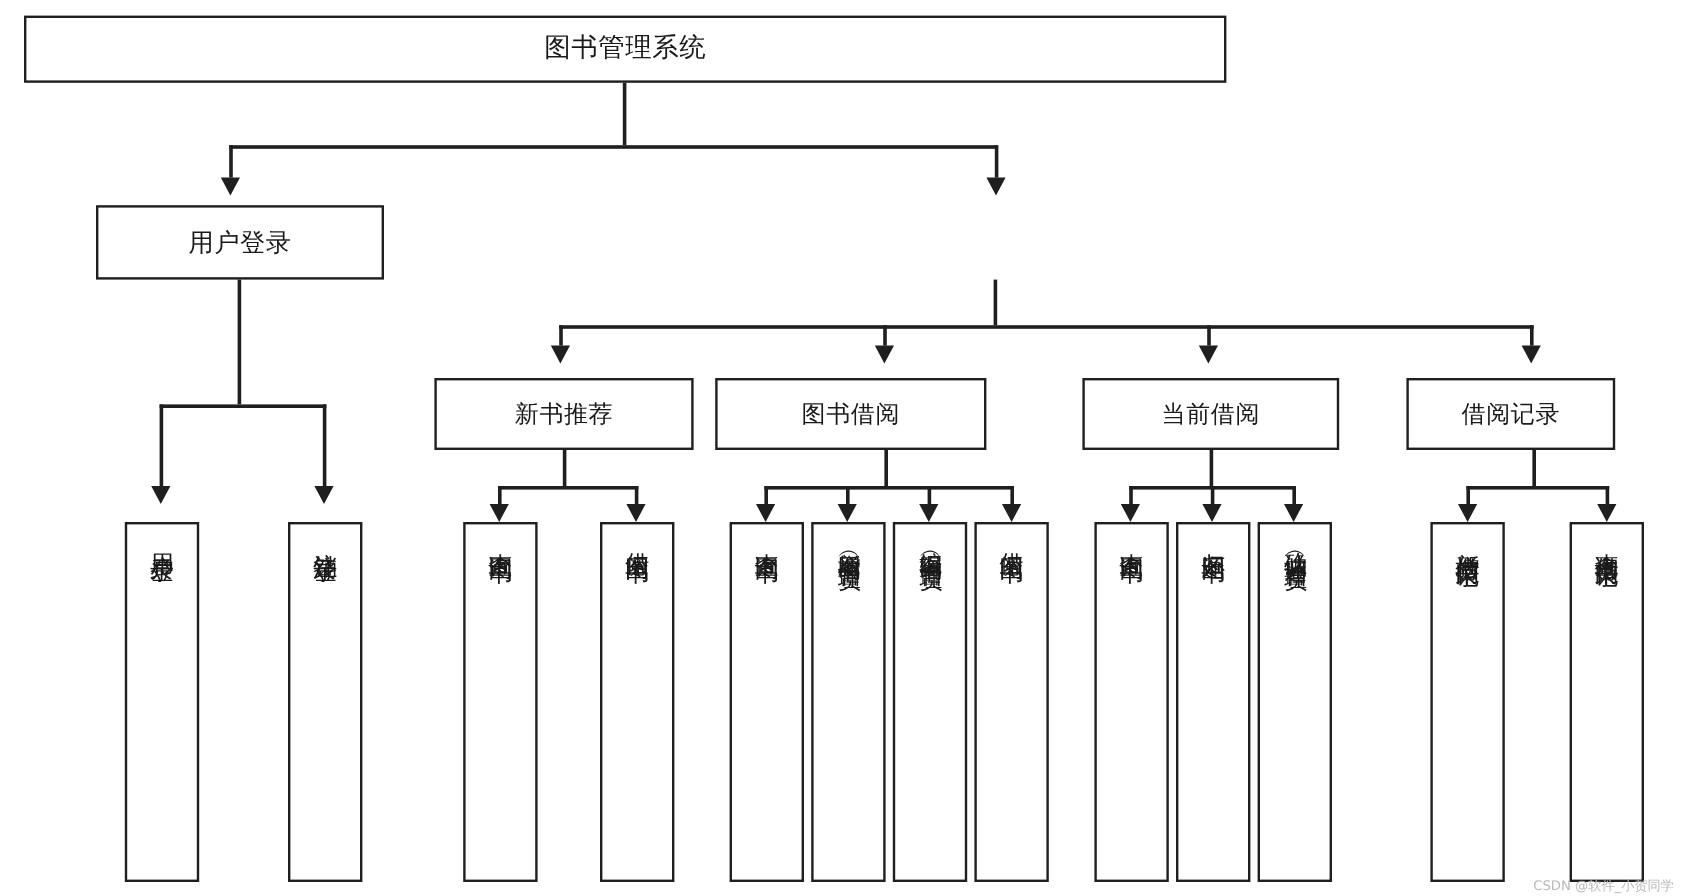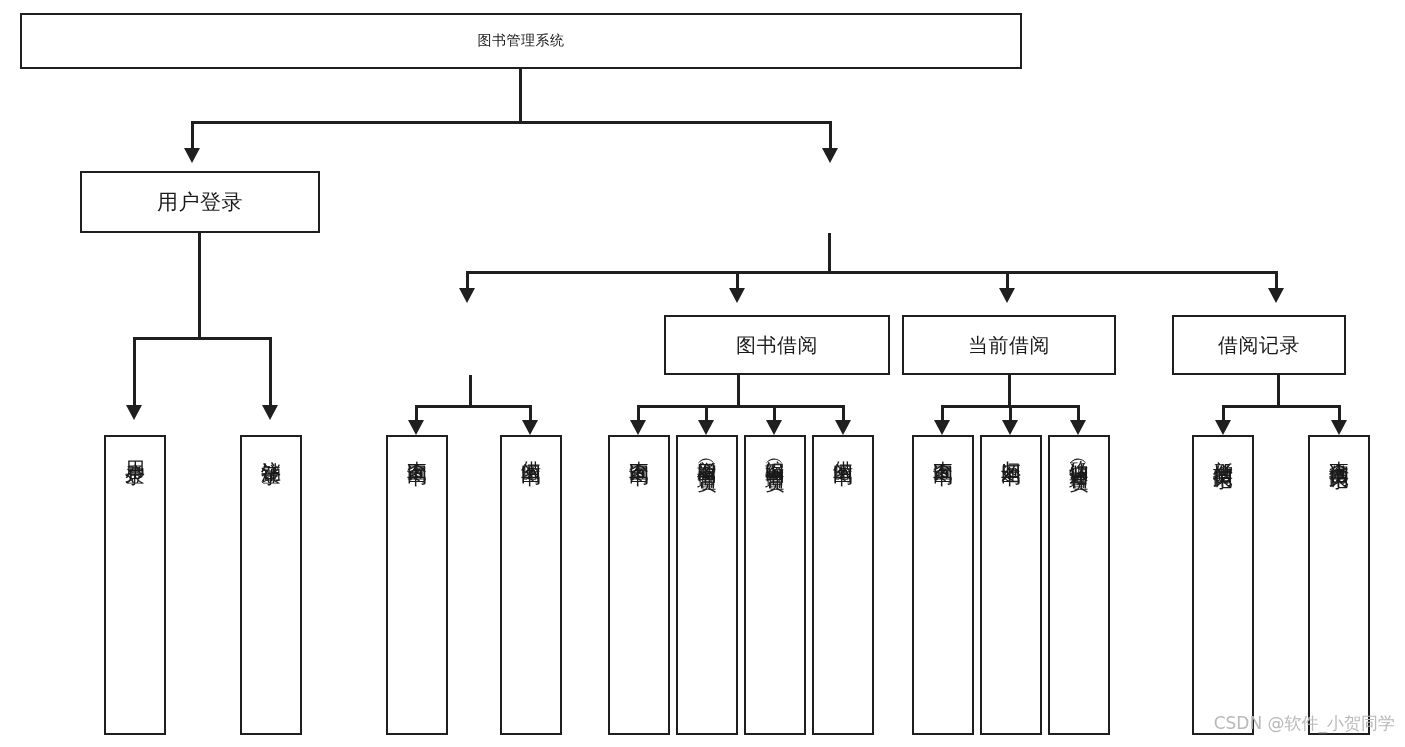--- a/index.html
+++ b/index.html
@@ -30,21 +30,21 @@
     justify-content: center;
     color: #1a1a1a;
   }
   .node .label {
     display: block;
     text-align: center;
     letter-spacing: 0.5px;
   }
 
   
-  .node.root { font-size: 14px; }
+  .node.root { font-size: 22px; }
   .node.root .label { line-height: 1.1; }
 
   
   .node.h1 { font-size: 21px; }
   .node.h2 { font-size: 20px; }
 
   
   .node.leaf {
     align-items: flex-start;
     justify-content: center;
@@ -75,22 +75,22 @@
     height: 0;
     border-left: 8px solid transparent;
     border-right: 8px solid transparent;
     border-top: 15px solid #1f1f1f;
   }
 
   
   #watermark {
     position: absolute;
     right: 10px;
-    bottom: 12px;
-    font-size: 17px;
+    bottom: 1px;
+    font-size: 11px;
     color: #b9b9b9;
     white-space: nowrap;
     user-select: none;
     font-family: "DejaVu Sans", "Liberation Sans", sans-serif;
   }
 </style>
 </head>
 <body>
 
 <div id="canvas">
@@ -122,22 +122,25 @@
   <div class="ln h" style="left:466px; top:271px; width:812px;"></div>
   <div class="ln v" style="left:466px; top:271px; height:17px;"></div>
   <div class="ln v" style="left:736px; top:271px; height:17px;"></div>
   <div class="ln v" style="left:1006px; top:271px; height:17px;"></div>
   <div class="ln v" style="left:1275px; top:271px; height:17px;"></div>
   <div class="arrow" style="left:459px; top:288px;"></div>
   <div class="arrow" style="left:729px; top:288px;"></div>
   <div class="arrow" style="left:999px; top:288px;"></div>
   <div class="arrow" style="left:1268px; top:288px;"></div>
 
-
-  <div class="node h2" style="left:664px; top:315px; width:226px; height:60px;">
+  <div class="node h2" style="left:362px; top:315px; width:216px; height:60px;">
+    <span class="label">新书推荐</span>
+  </div>
+
+  <div class="node h2" style="left:596px; top:315px; width:226px; height:60px;">
     <span class="label">图书借阅</span>
   </div>
 
   <div class="node h2" style="left:902px; top:315px; width:214px; height:60px;align-items:center;">
     <span class="label">当前借阅</span>
   </div>
 
   <div class="node h2" style="left:1172px; top:315px; width:174px; height:60px;">
     <span class="label">借阅记录</span>
   </div>

